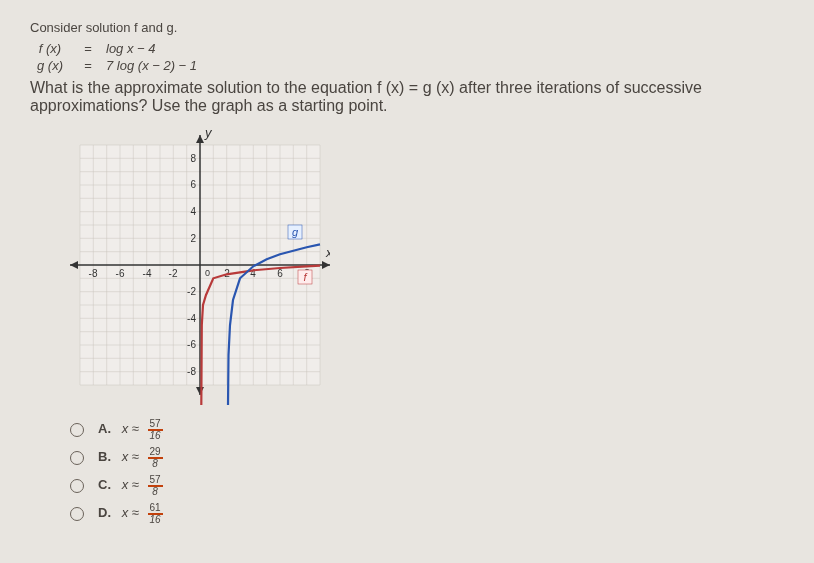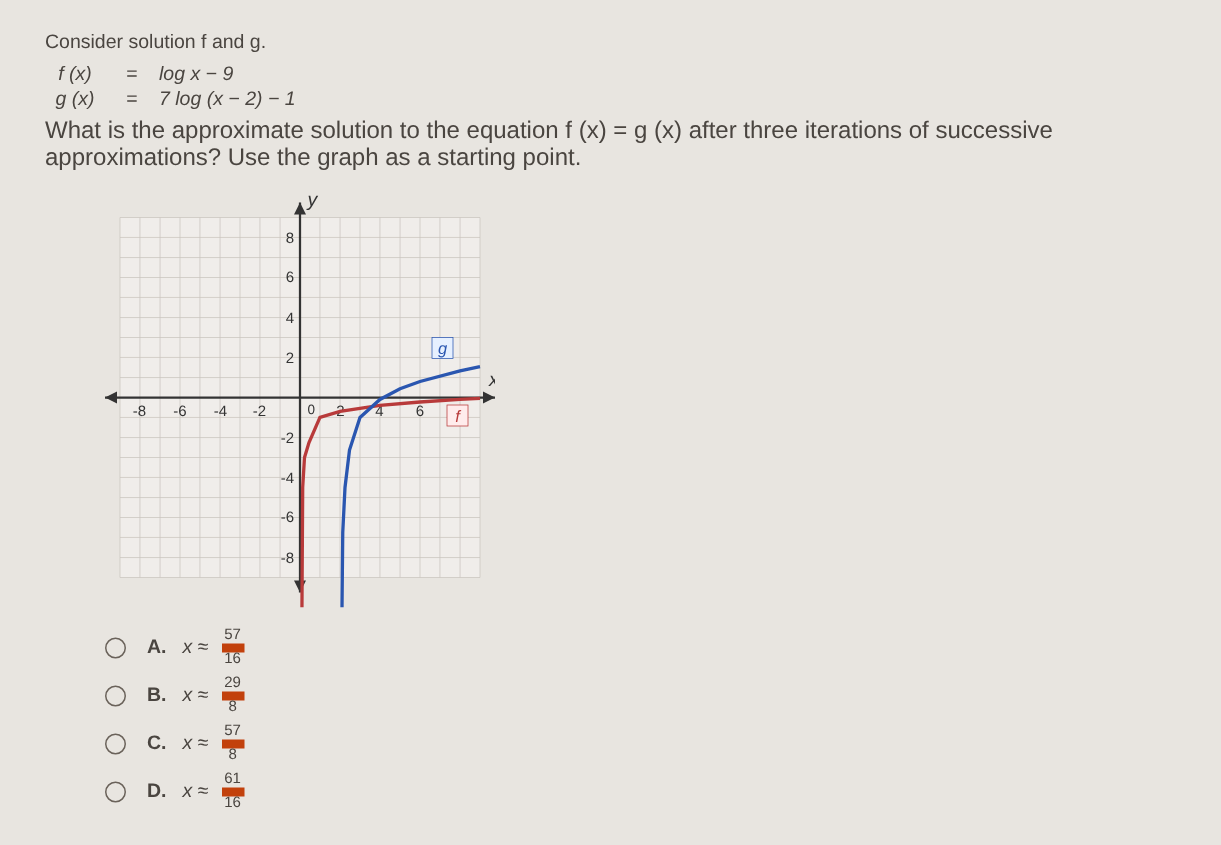--- a/index.html
+++ b/index.html
@@ -46,33 +46,33 @@
     .choice-letter { font-weight: bold; margin-right: 4px; }
     .frac {
       display: inline-flex;
       flex-direction: column;
       align-items: center;
       font-size: 10px;
       line-height: 1;
       vertical-align: middle;
       margin-left: 2px;
     }
-    .frac .num { border-bottom: 6px solid #c2410c; padding: 0 2px; }
-    .frac .den { padding: 0 2px; }
+    .frac .num { border-bottom: 2px solid #c2410c; padding: 0 2px; }
+    .frac .den { padding: 0 2px; font-style: italic; }
     .approx { margin: 0 3px; font-style: italic;}
   </style>
 </head>
 <body>
 
 <div class="header-text">Consider solution f and g.</div>
 
 <div class="equation-row">
   <span class="eq-lhs">f (x)</span>
   <span class="eq-eq">=</span>
-  <span>log x − 9</span>
+  <span>log x − 4</span>
 </div>
 <div class="equation-row">
   <span class="eq-lhs">g (x)</span>
   <span class="eq-eq">=</span>
   <span>7 log (x − 2) − 1</span>
 </div>
 
 <div class="question-text">What is the approximate solution to the equation f (x) = g (x) after three iterations of successive approximations? Use the graph as a starting point.</div>
 
 <div class="graph-wrap">

